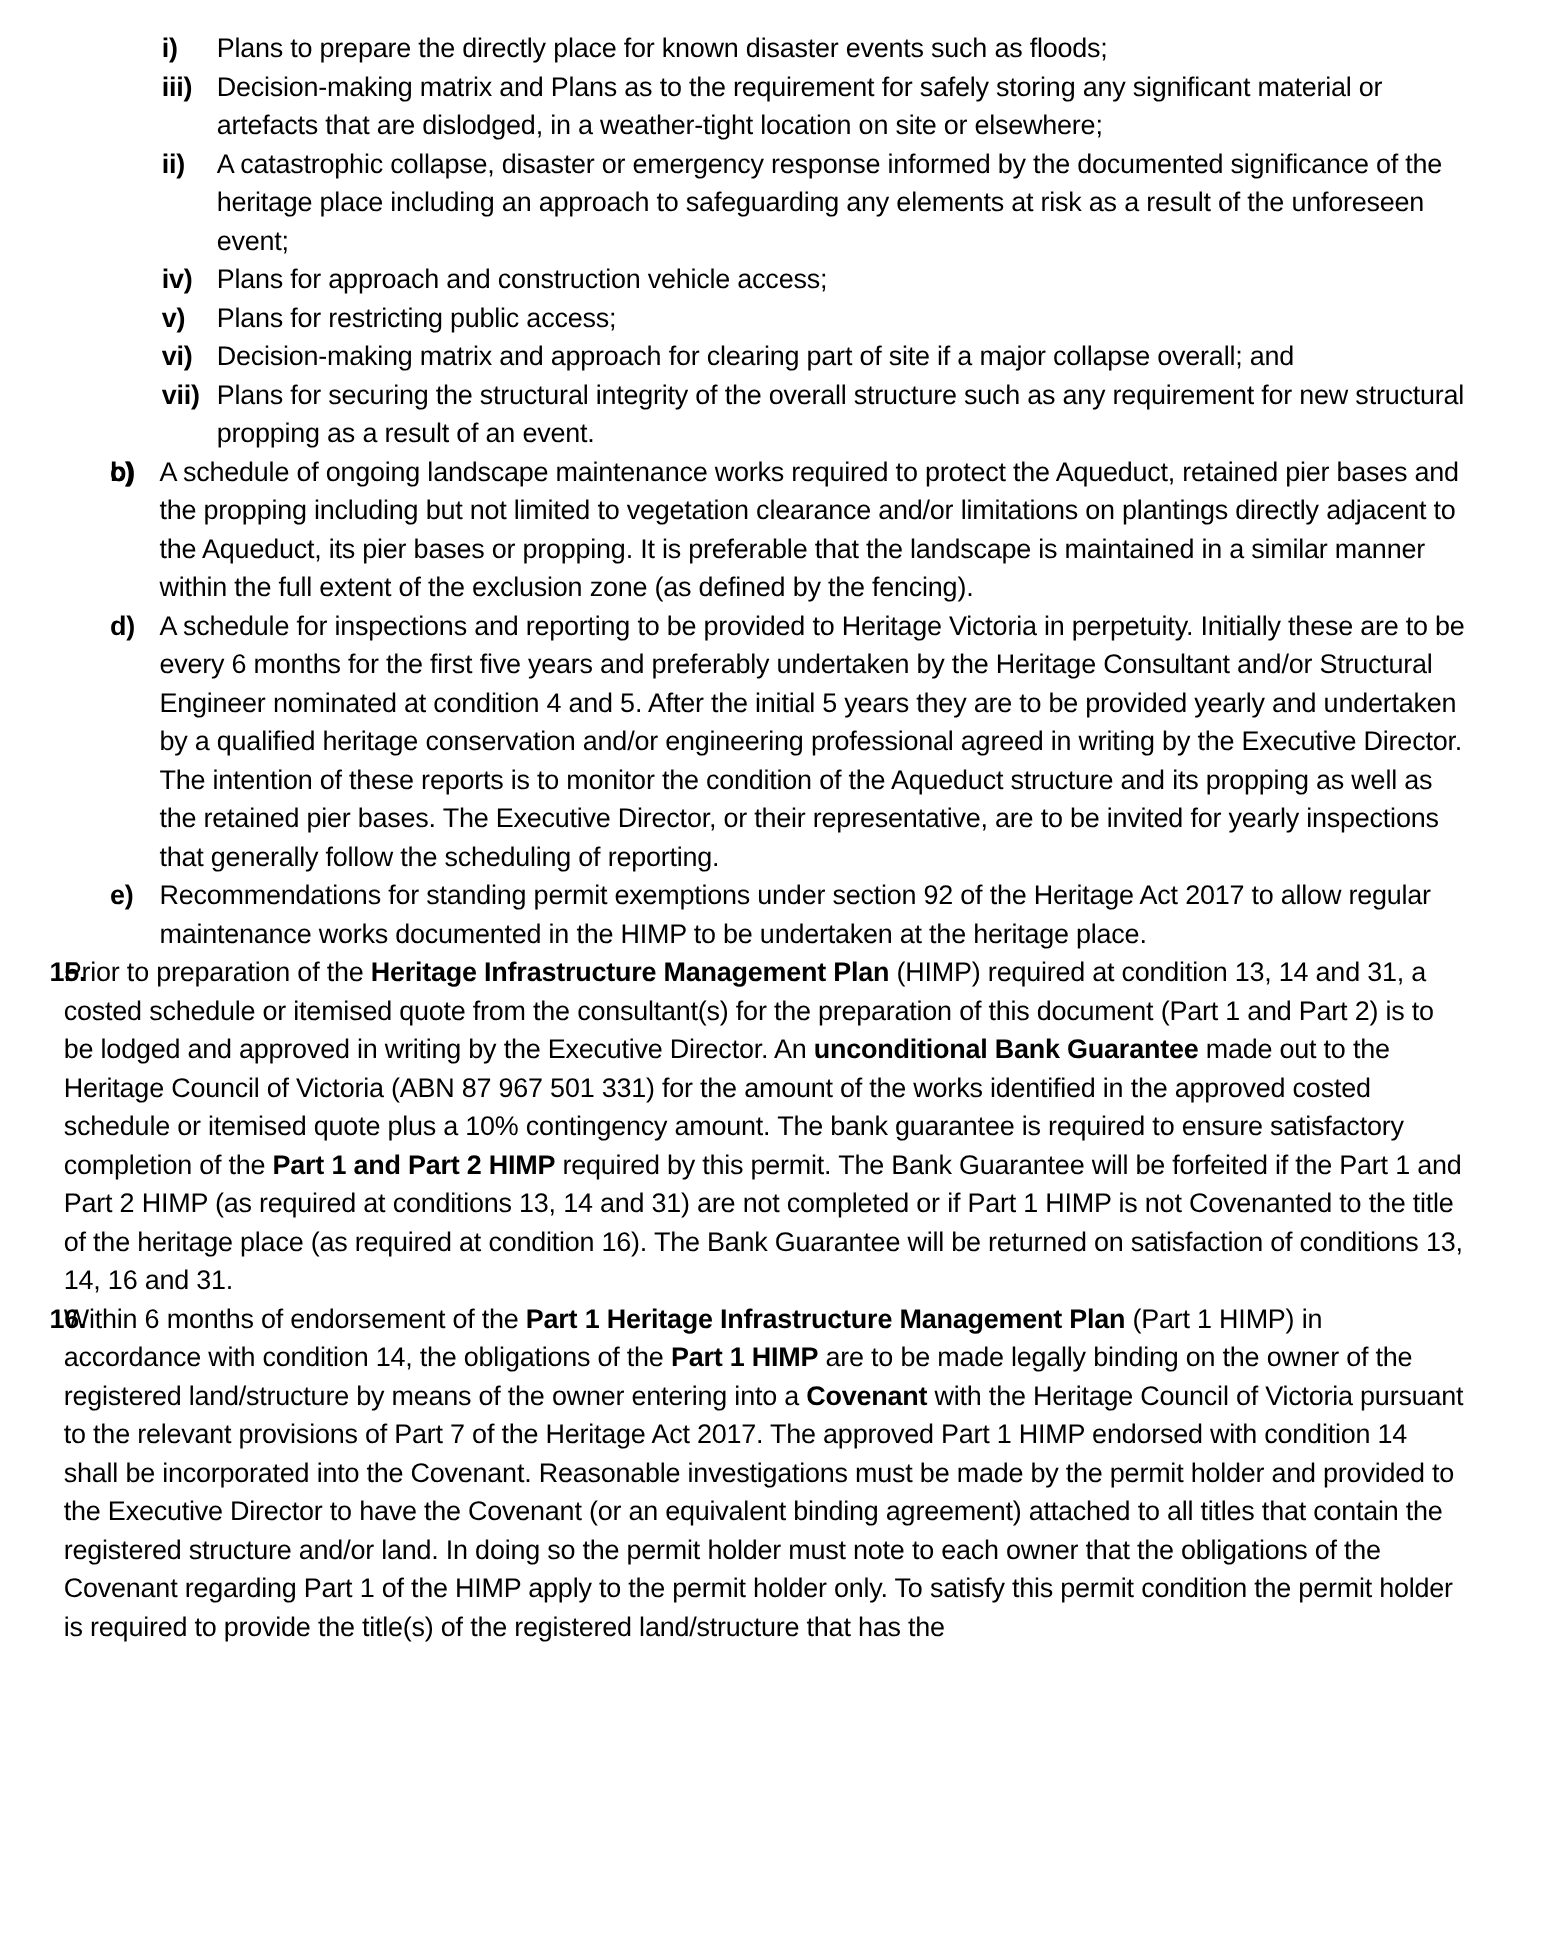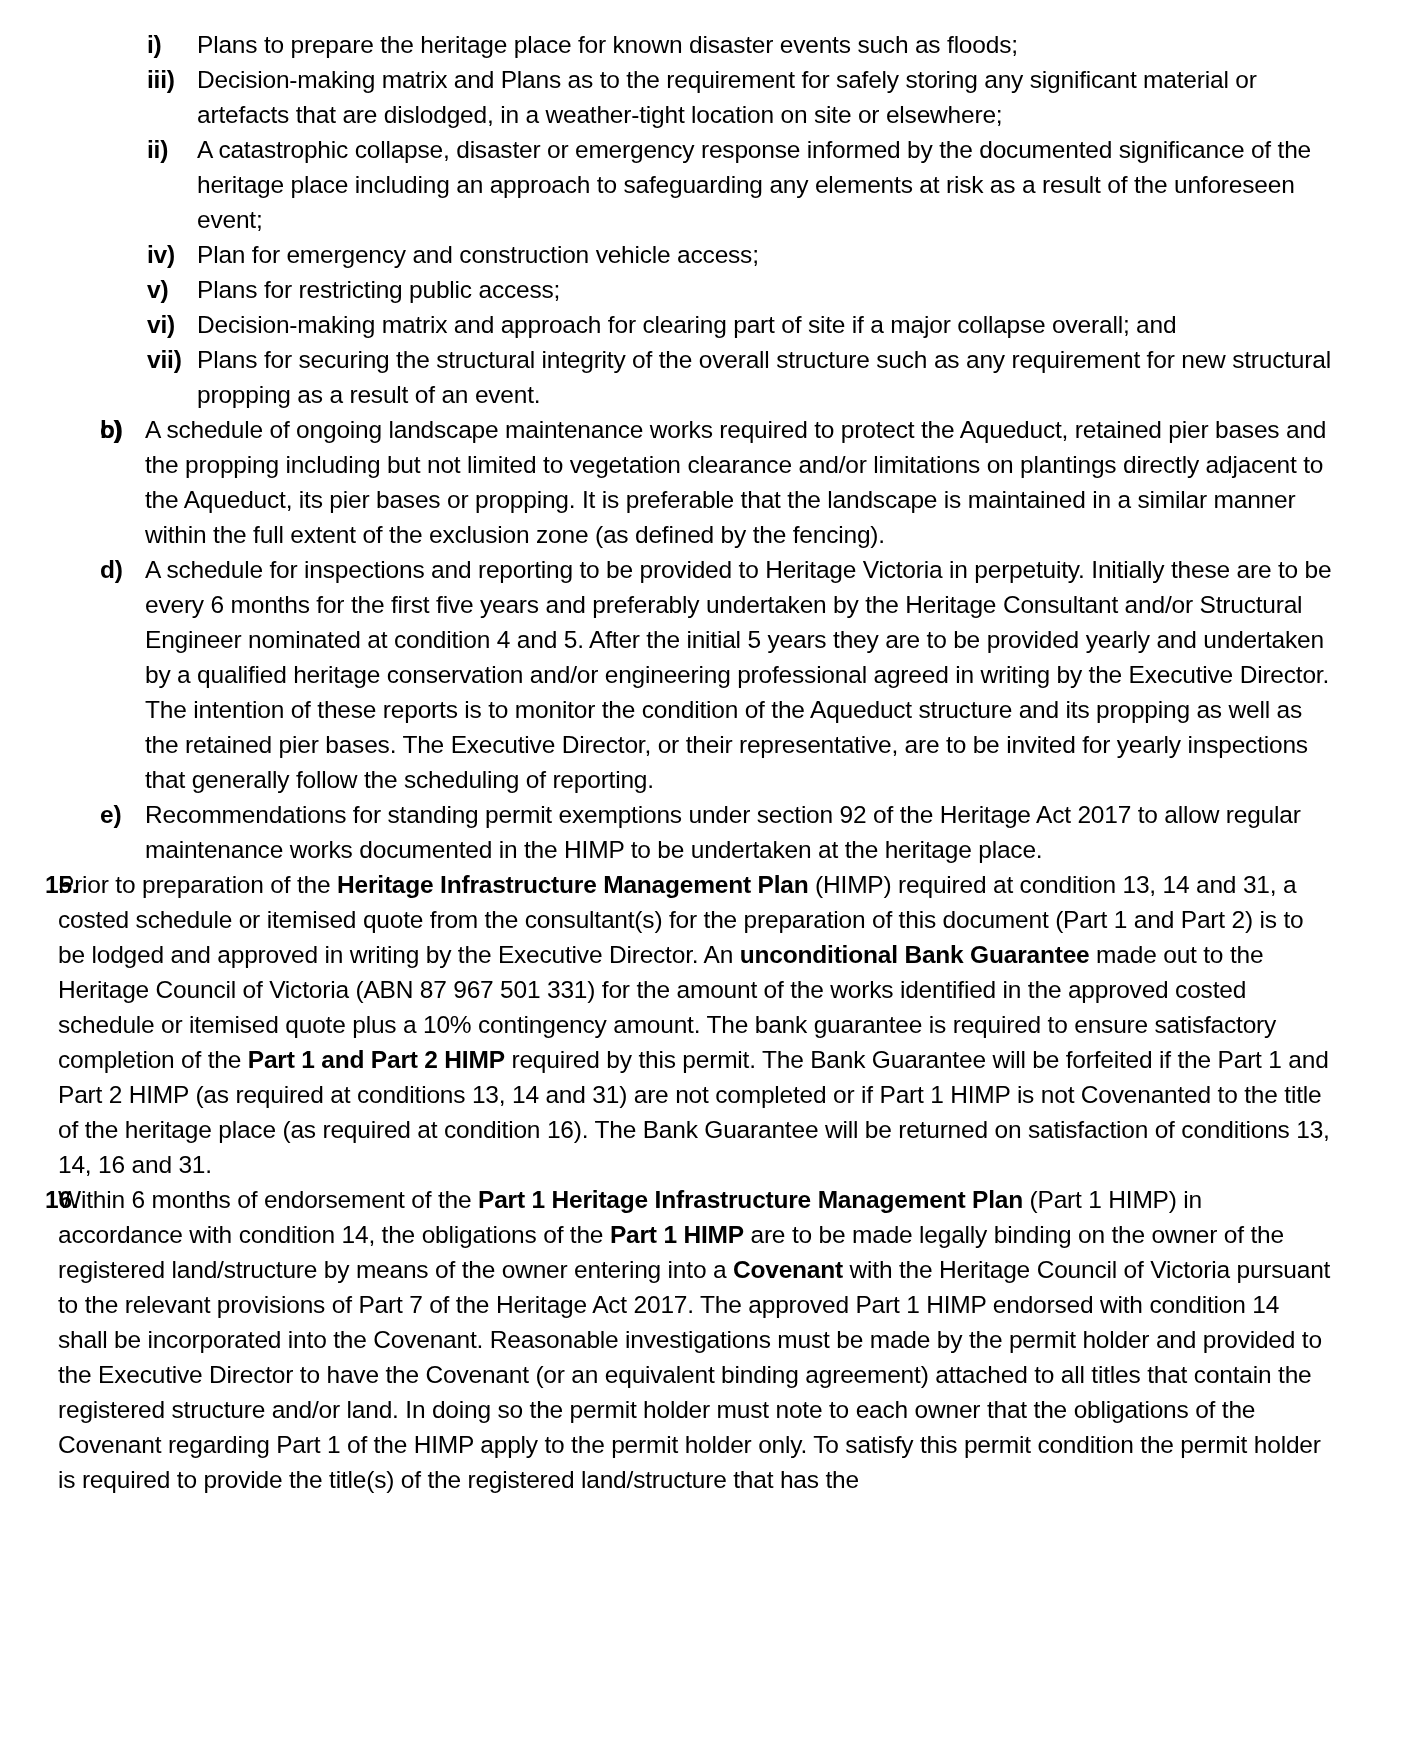--- a/index.html
+++ b/index.html
@@ -45,24 +45,24 @@
   .item.number { padding-left: 58px; }
   .item.number > .label { left: 45px; }
   .run-b { font-weight: 700; }
   .run-i { }
 </style>
 </head>
 <body>
 
 <div class="page">
   <div class="content">
-      <div class="item roman"><span class="label">i)</span><span><span>Plans to prepare the heritage place for known disaster events such as floods;</span></span></div>
+      <div class="item roman"><span class="label">i)</span><span><span>Plans to prepare the directly place for known disaster events such as floods;</span></span></div>
       <div class="item roman"><span class="label">iii)</span><span><span>Decision-making matrix and Plans as to the requirement for safely storing any significant material or artefacts that are dislodged, in a weather-tight location on site or elsewhere;</span></span></div>
       <div class="item roman"><span class="label">ii)</span><span><span>A catastrophic collapse, disaster or emergency response informed by the documented significance of the heritage place including an approach to safeguarding any elements at risk as a result of the unforeseen event;</span></span></div>
-      <div class="item roman"><span class="label">iv)</span><span><span>Plan for emergency and construction vehicle access;</span></span></div>
+      <div class="item roman"><span class="label">iv)</span><span><span>Plans for approach and construction vehicle access;</span></span></div>
       <div class="item roman"><span class="label">v)</span><span><span>Plans for restricting public access;</span></span></div>
       <div class="item roman"><span class="label">vi)</span><span><span>Decision-making matrix and approach for clearing part of site if a major collapse overall; and</span></span></div>
       <div class="item roman"><span class="label">vii)</span><span><span>Plans for securing the structural integrity of the overall structure such as any requirement for new structural propping as a result of an event.</span></span></div>
       <div class="item letter"><span class="label">b)</span></div>
       <div class="item letter"><span class="label">c)</span><span><span>A schedule of ongoing landscape maintenance works required to protect the Aqueduct, retained pier bases and the propping including but not limited to vegetation clearance and/or limitations on plantings directly adjacent to the Aqueduct, its pier bases or propping. It is preferable that the landscape is maintained in a similar manner within the full extent of the exclusion zone (as defined by the fencing).</span></span></div>
       <div class="item letter"><span class="label">d)</span><span><span>A schedule for inspections and reporting to be provided to Heritage Victoria in perpetuity. Initially these are to be every 6 months for the first five years and preferably undertaken by the Heritage Consultant and/or Structural Engineer nominated at condition 4 and 5. After the initial 5 years they are to be provided yearly and undertaken by a qualified heritage conservation and/or engineering professional agreed in writing by the Executive Director. The intention of these reports is to monitor the condition of the Aqueduct structure and its propping as well as the retained pier bases. The Executive Director, or their representative, are to be invited for yearly inspections that generally follow the scheduling of reporting.</span></span></div>
       <div class="item letter"><span class="label">e)</span><span><span>Recommendations for standing permit exemptions under section 92 of the </span><span class="run-i">Heritage Act 2017</span><span> to allow regular maintenance works documented in the HIMP to be undertaken at the heritage place.</span></span></div>
       <div class="item number"><span class="label">15.</span><span><span>Prior to preparation of the </span><span class="run-b">Heritage Infrastructure Management Plan</span><span> (HIMP) required at condition 13, 14 and 31, a costed schedule or itemised quote from the consultant(s) for the preparation of this document (Part 1 and Part 2) is to be lodged and approved in writing by the Executive Director. An </span><span class="run-b">unconditional Bank Guarantee</span><span> made out to the Heritage Council of Victoria (ABN 87 967 501 331) for the amount of the works identified in the approved costed schedule or itemised quote plus a 10% contingency amount. The bank guarantee is required to ensure satisfactory completion of the </span><span class="run-b">Part 1 and Part 2 HIMP</span><span> required by this permit. The Bank Guarantee will be forfeited if the Part 1 and Part 2 HIMP (as required at conditions 13, 14 and 31) are not completed or if Part 1 HIMP is not Covenanted to the title of the heritage place (as required at condition 16). The Bank Guarantee will be returned on satisfaction of conditions 13, 14, 16 and 31.</span></span></div>
       <div class="item number"><span class="label">16.</span><span><span>Within 6 months of endorsement of the </span><span class="run-b">Part 1 Heritage Infrastructure Management Plan</span><span> (Part 1 HIMP) in accordance with condition 14, the obligations of the </span><span class="run-b">Part 1 HIMP</span><span> are to be made legally binding on the owner of the registered land/structure by means of the owner entering into a </span><span class="run-b">Covenant</span><span> with the Heritage Council of Victoria pursuant to the relevant provisions of Part 7 of the </span><span class="run-i">Heritage Act 2017</span><span>. The approved Part 1 HIMP endorsed with condition 14 shall be incorporated into the Covenant. Reasonable investigations must be made by the permit holder and provided to the Executive Director to have the Covenant (or an equivalent binding agreement) attached to all titles that contain the registered structure and/or land. In doing so the permit holder must note to each owner that the obligations of the Covenant regarding Part 1 of the HIMP apply to the permit holder only. To satisfy this permit condition the permit holder is required to provide the title(s) of the registered land/structure that has the</span></span></div>
     </div>

